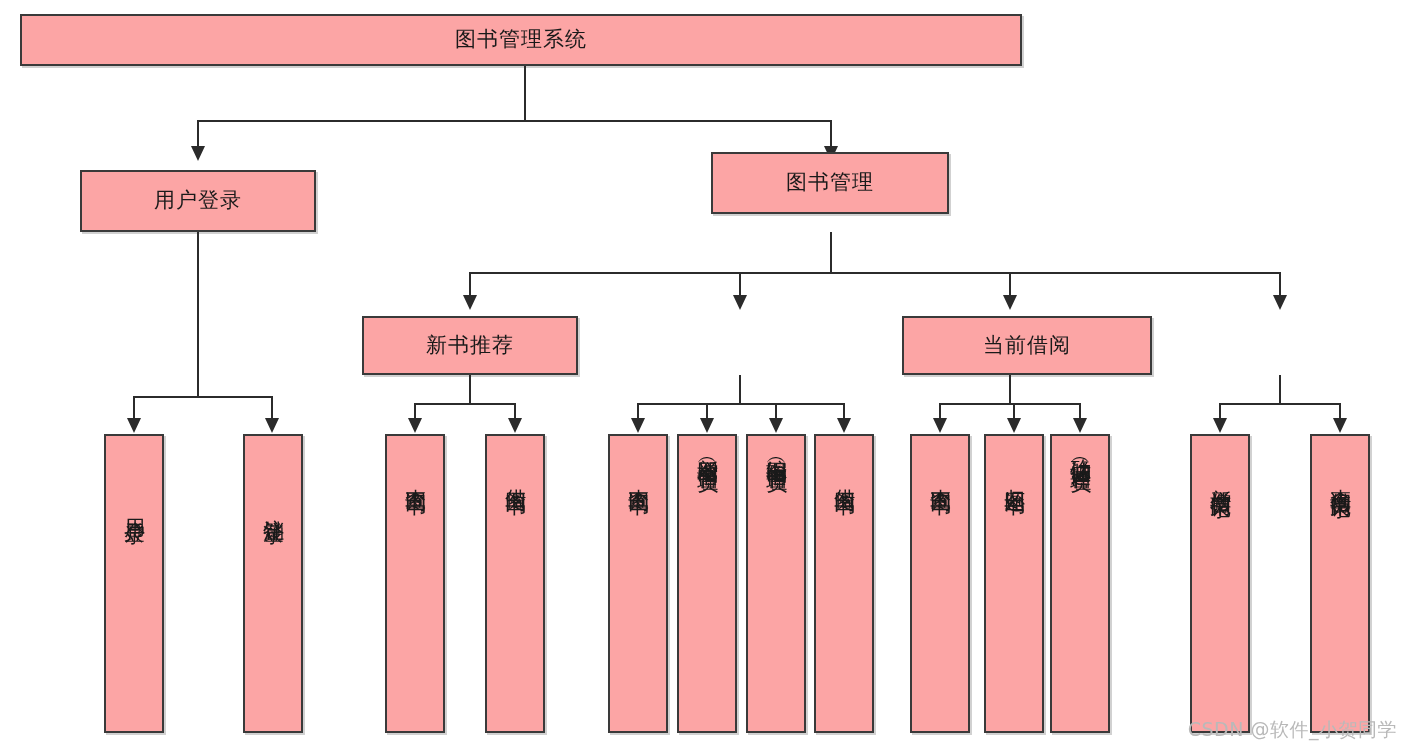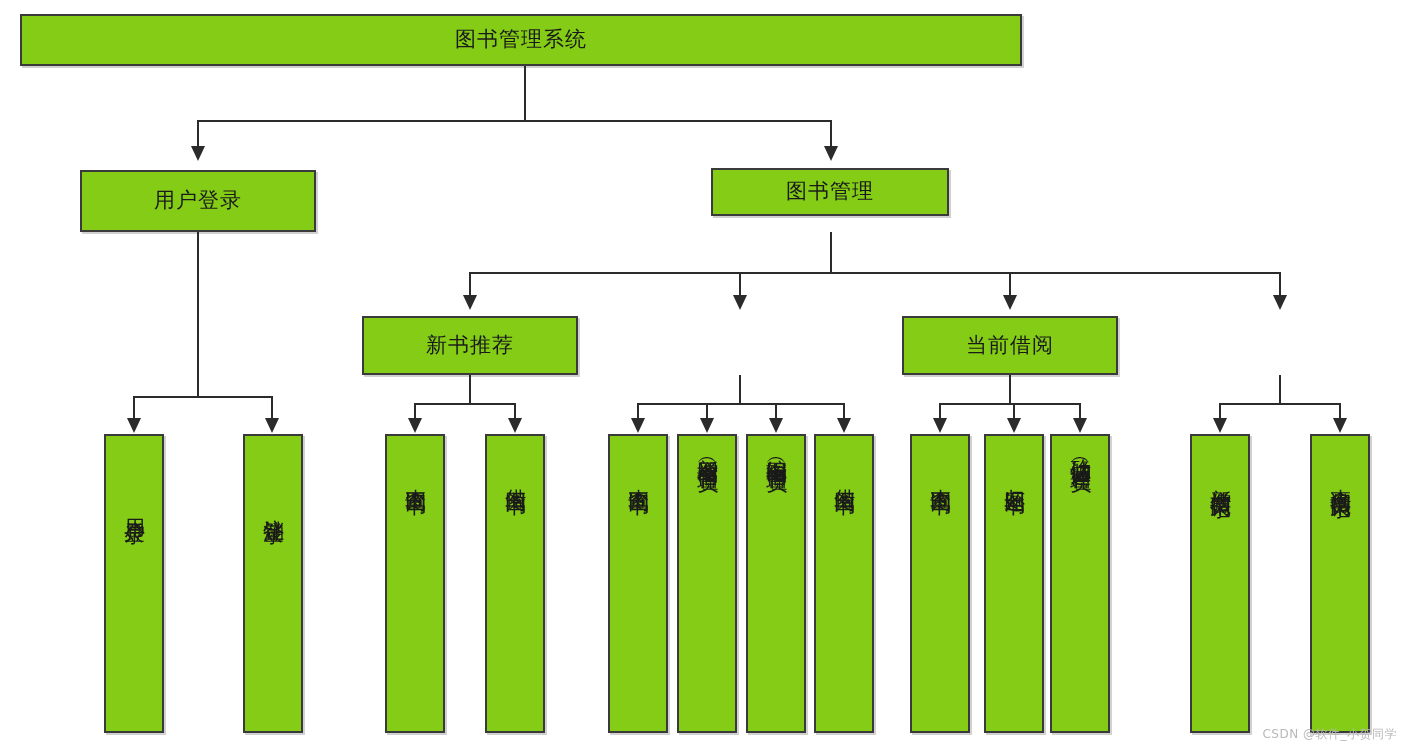--- a/index.html
+++ b/index.html
@@ -12,21 +12,21 @@
     width: 1405px;
     height: 747px;
     background: #ffffff;
     font-family: "DejaVu Sans", "Liberation Sans", sans-serif;
     overflow: hidden;
   }
   .node {
     position: absolute;
     box-sizing: border-box;
     border: 2px solid #3a3a3a;
-    background: #84cc16;
+    background: #fca5a5;
     display: flex;
     align-items: center;
     justify-content: center;
     box-shadow: 2px 2px 0 rgba(0,0,0,0.18);
   }
   .node .label {
     color: #1a1a1a;
     font-size: 21px;
     line-height: 1.22;
     letter-spacing: 1px;
@@ -64,21 +64,21 @@
     width: 0;
     height: 0;
     border-left: 7px solid transparent;
     border-right: 7px solid transparent;
     border-top: 15px solid #2b2b2b;
   }
   #watermark {
     position: absolute;
     right: 8px;
     bottom: 4px;
-    font-size: 12px;
+    font-size: 19px;
     color: #b9b9b9;
     letter-spacing: 0.5px;
     white-space: nowrap;
     user-select: none;
   }
 </style>
 </head>
 <body>
 
 <div id="canvas">
@@ -90,21 +90,21 @@
   <div class="conn v" style="left:524px; top:66px; width:2px; height:54px;"></div>
   <div class="conn h" style="left:197px; top:120px; width:635px; height:2px;"></div>
   <div class="conn v" style="left:197px; top:120px; width:2px; height:28px;"></div>
   <div class="arrow" style="left:191px; top:146px;"></div>
   <div class="conn v" style="left:830px; top:120px; width:2px; height:28px;"></div>
   <div class="arrow" style="left:824px; top:146px;"></div>
 
   <div class="node" style="left:80px; top:170px; width:236px; height:62px;">
     <span class="label">用户登录</span>
   </div>
-  <div class="node" style="left:711px; top:168px; width:238px; height:48px;">
+  <div class="node" style="left:711px; top:152px; width:238px; height:62px;">
     <span class="label">图书管理</span>
   </div>
 
   <div class="conn v" style="left:197px; top:232px; width:2px; height:166px;"></div>
   <div class="conn h" style="left:133px; top:396px; width:140px; height:2px;"></div>
   <div class="conn v" style="left:133px; top:396px; width:2px; height:24px;"></div>
   <div class="arrow" style="left:127px; top:418px;"></div>
   <div class="conn v" style="left:271px; top:396px; width:2px; height:24px;"></div>
   <div class="arrow" style="left:265px; top:418px;"></div>
 
@@ -115,21 +115,21 @@
   <div class="conn v" style="left:739px; top:272px; width:2px; height:25px;"></div>
   <div class="arrow" style="left:733px; top:295px;"></div>
   <div class="conn v" style="left:1009px; top:272px; width:2px; height:25px;"></div>
   <div class="arrow" style="left:1003px; top:295px;"></div>
   <div class="conn v" style="left:1279px; top:272px; width:2px; height:25px;"></div>
   <div class="arrow" style="left:1273px; top:295px;"></div>
 
   <div class="node" style="left:362px; top:316px; width:216px; height:59px;">
     <span class="label">新书推荐</span>
   </div>
-  <div class="node" style="left:902px; top:316px; width:216px; height:59px;">
+  <div class="node" style="left:902px; top:316px; width:250px; height:59px;">
     <span class="label">当前借阅</span>
   </div>
 
   <div class="conn v" style="left:469px; top:375px; width:2px; height:30px;"></div>
   <div class="conn h" style="left:414px; top:403px; width:102px; height:2px;"></div>
   <div class="conn v" style="left:414px; top:403px; width:2px; height:17px;"></div>
   <div class="arrow" style="left:408px; top:418px;"></div>
   <div class="conn v" style="left:514px; top:403px; width:2px; height:17px;"></div>
   <div class="arrow" style="left:508px; top:418px;"></div>
 

